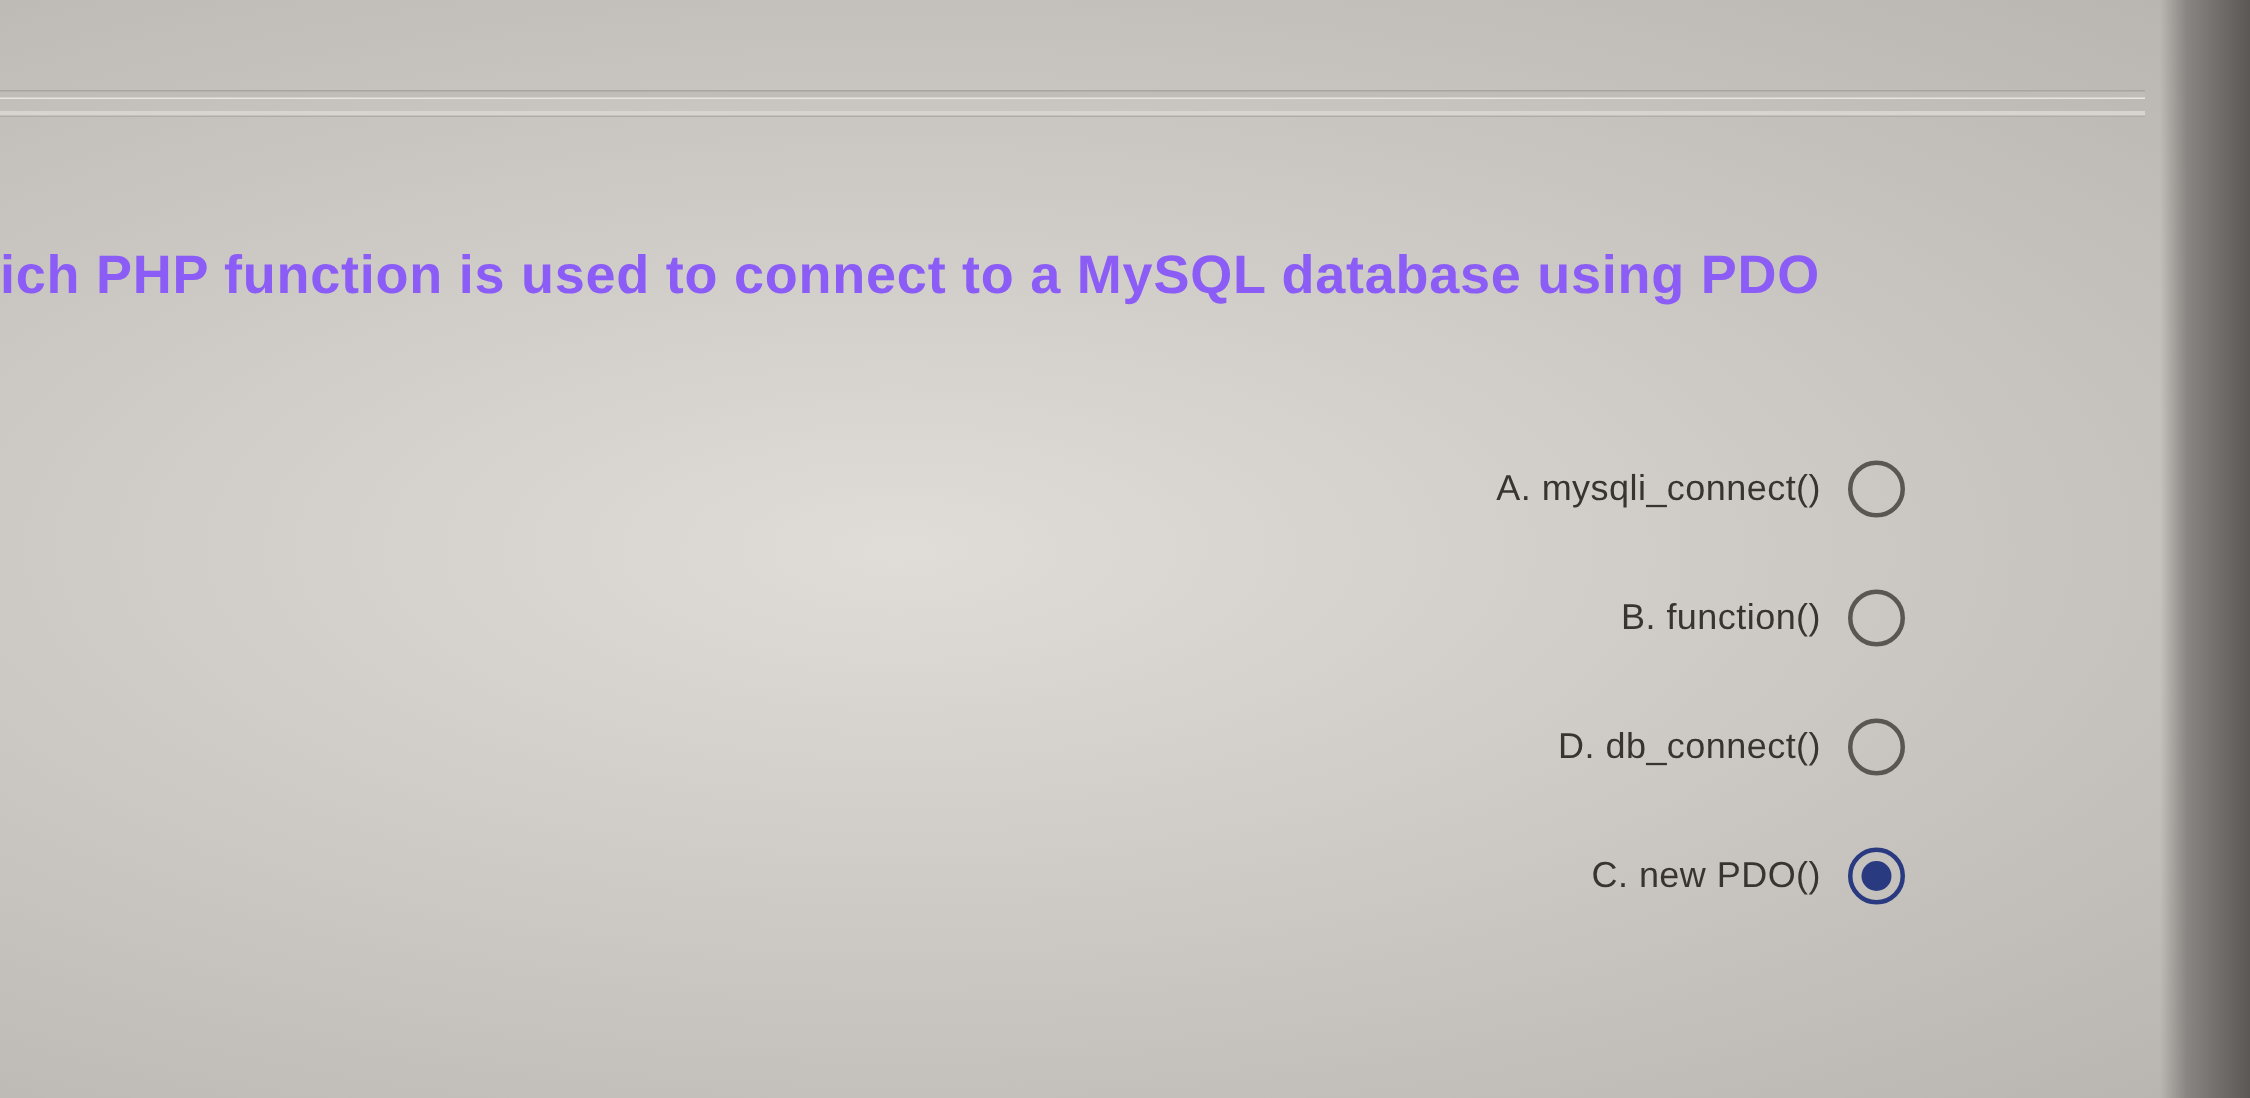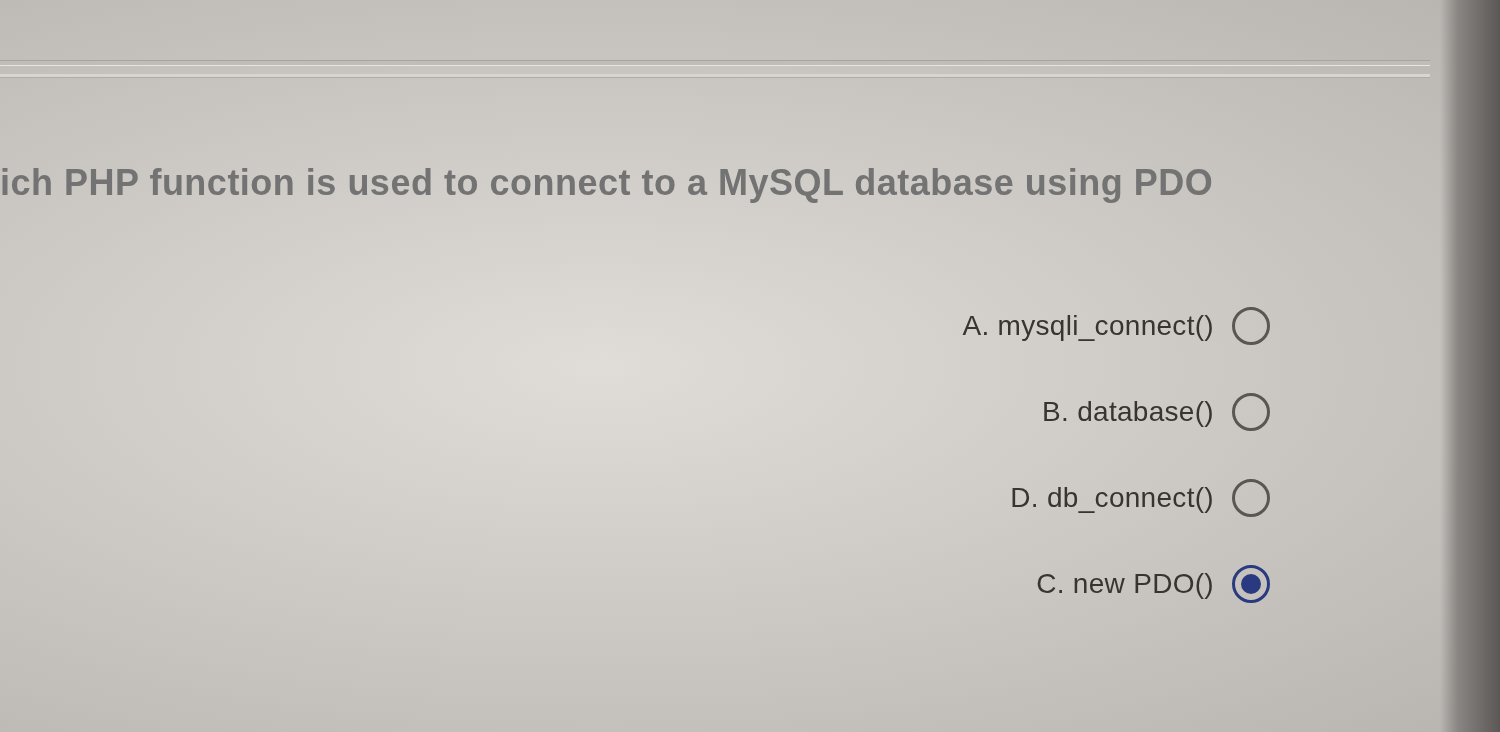--- a/index.html
+++ b/index.html
@@ -61,21 +61,21 @@
       top: 100px;
       left: 0;
       right: 70px;
       bottom: 0;
       padding: 60px 20px 20px 0;
     }
     
     .question-text {
       font-size: 36px;
       font-weight: 600;
-      color: #737373;
+      color: #8b5cf6;
       letter-spacing: 0.5px;
       margin-bottom: 100px;
       line-height: 1.3;
     }
     
     .options-container {
       display: flex;
       flex-direction: column;
       align-items: flex-end;
       padding-right: 140px;
@@ -83,21 +83,21 @@
     }
     
     .option-row {
       display: flex;
       align-items: center;
       justify-content: flex-end;
       gap: 18px;
     }
     
     .option-label {
-      font-size: 28px;
+      font-size: 24px;
       color: #383530;
       letter-spacing: 0.3px;
     }
     
     .radio-outer {
       width: 38px;
       height: 38px;
       border: 3px solid #5a5752;
       border-radius: 50%;
       display: flex;
@@ -129,21 +129,21 @@
   <div class="question-text">ich PHP function is used to connect to a MySQL database using PDO</div>
 
   <div class="options-container">
 
     <div class="option-row">
       <span class="option-label">A. mysqli_connect()</span>
       <span class="radio-outer"></span>
     </div>
 
     <div class="option-row">
-      <span class="option-label">B. database()</span>
+      <span class="option-label">B. function()</span>
       <span class="radio-outer"></span>
     </div>
 
     <div class="option-row">
       <span class="option-label">D. db_connect()</span>
       <span class="radio-outer"></span>
     </div>
 
     <div class="option-row">
       <span class="option-label">C. new PDO()</span>

